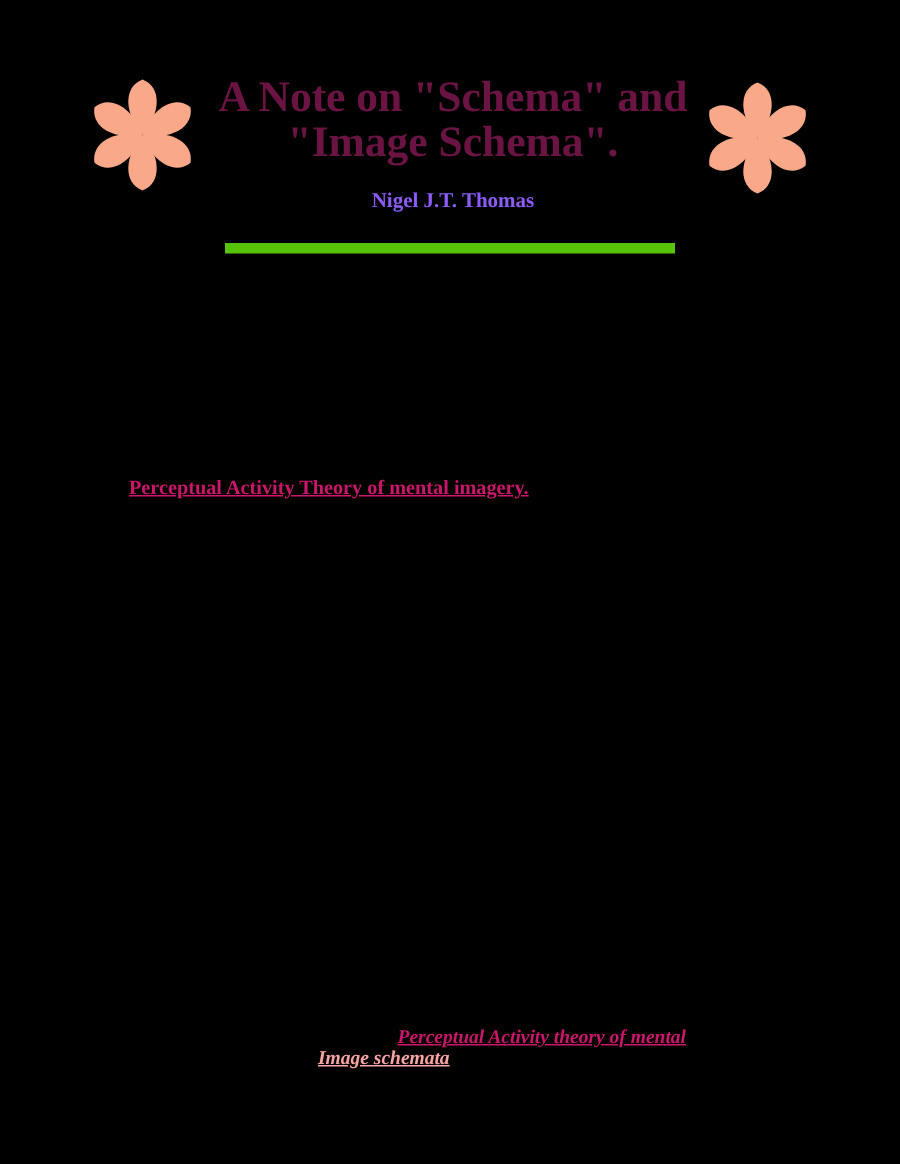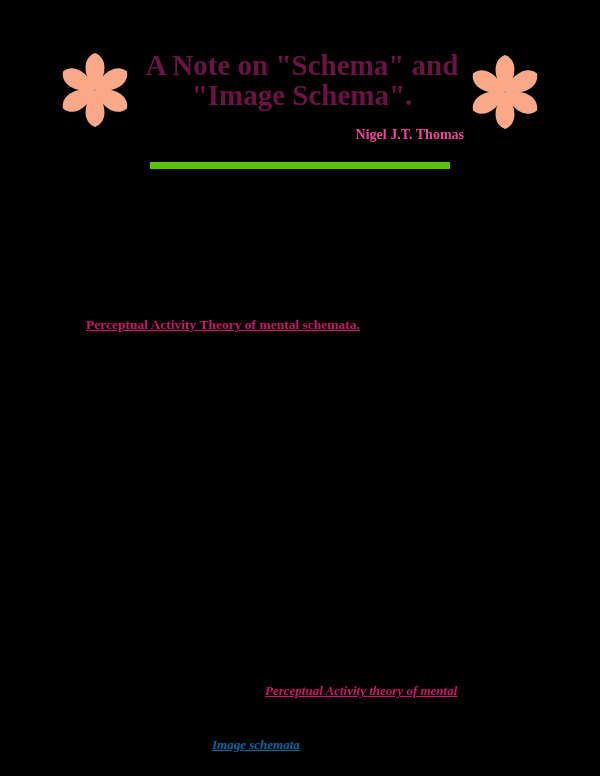--- a/index.html
+++ b/index.html
@@ -33,22 +33,22 @@
     font-weight: bold;
     font-size: 29px;
     line-height: 30px;
     letter-spacing: 0px;
   }
   .author {
     position: absolute;
     left: 140px;
     top: 127px;
     width: 324px;
-    text-align: right;
-    color: #ec4899;
+    text-align: center;
+    color: #8b5cf6;
     font-weight: bold;
     font-size: 14px;
   }
   .divider {
     position: absolute;
     left: 150px;
     top: 162px;
     width: 300px;
     height: 7px;
     background: #55C40A;
@@ -71,22 +71,21 @@
     top: 683px;
     font-size: 13px;
     font-style: italic;
     color: #CA166B;
   }
   .footer-link-schemata {
     left: 212px;
     top: 697px;
     font-size: 13px;
     font-style: italic;
-    color: #0369a1;
-    margin-top: 40px;
+    color: #fca5a5;
   }
 </style>
 </head>
 <body>
 
 <div class="page">
 
   <svg class="flower left" viewBox="0 0 100 100" aria-hidden="true">
     <g>
       <path transform="rotate(0 50 50)" d="M50 50 C36 34, 34 12, 50 6 C66 12, 64 34, 50 50 Z"></path>
@@ -111,19 +110,19 @@
 
   <div class="title">
     <div>A Note on "Schema" and</div>
     <div>"Image Schema".</div>
   </div>
 
   <div class="author">Nigel J.T. Thomas</div>
 
   <div class="divider"></div>
 
-  <a class="link body-link" href="#">Perceptual Activity Theory of mental schemata.</a>
+  <a class="link body-link" href="#">Perceptual Activity Theory of mental imagery.</a>
 
   <a class="link footer-link-pat" href="#">Perceptual Activity theory of mental</a>
 
   <a class="link footer-link-schemata" href="#">Image schemata</a>
 
 </div>
 
 </body></html>

